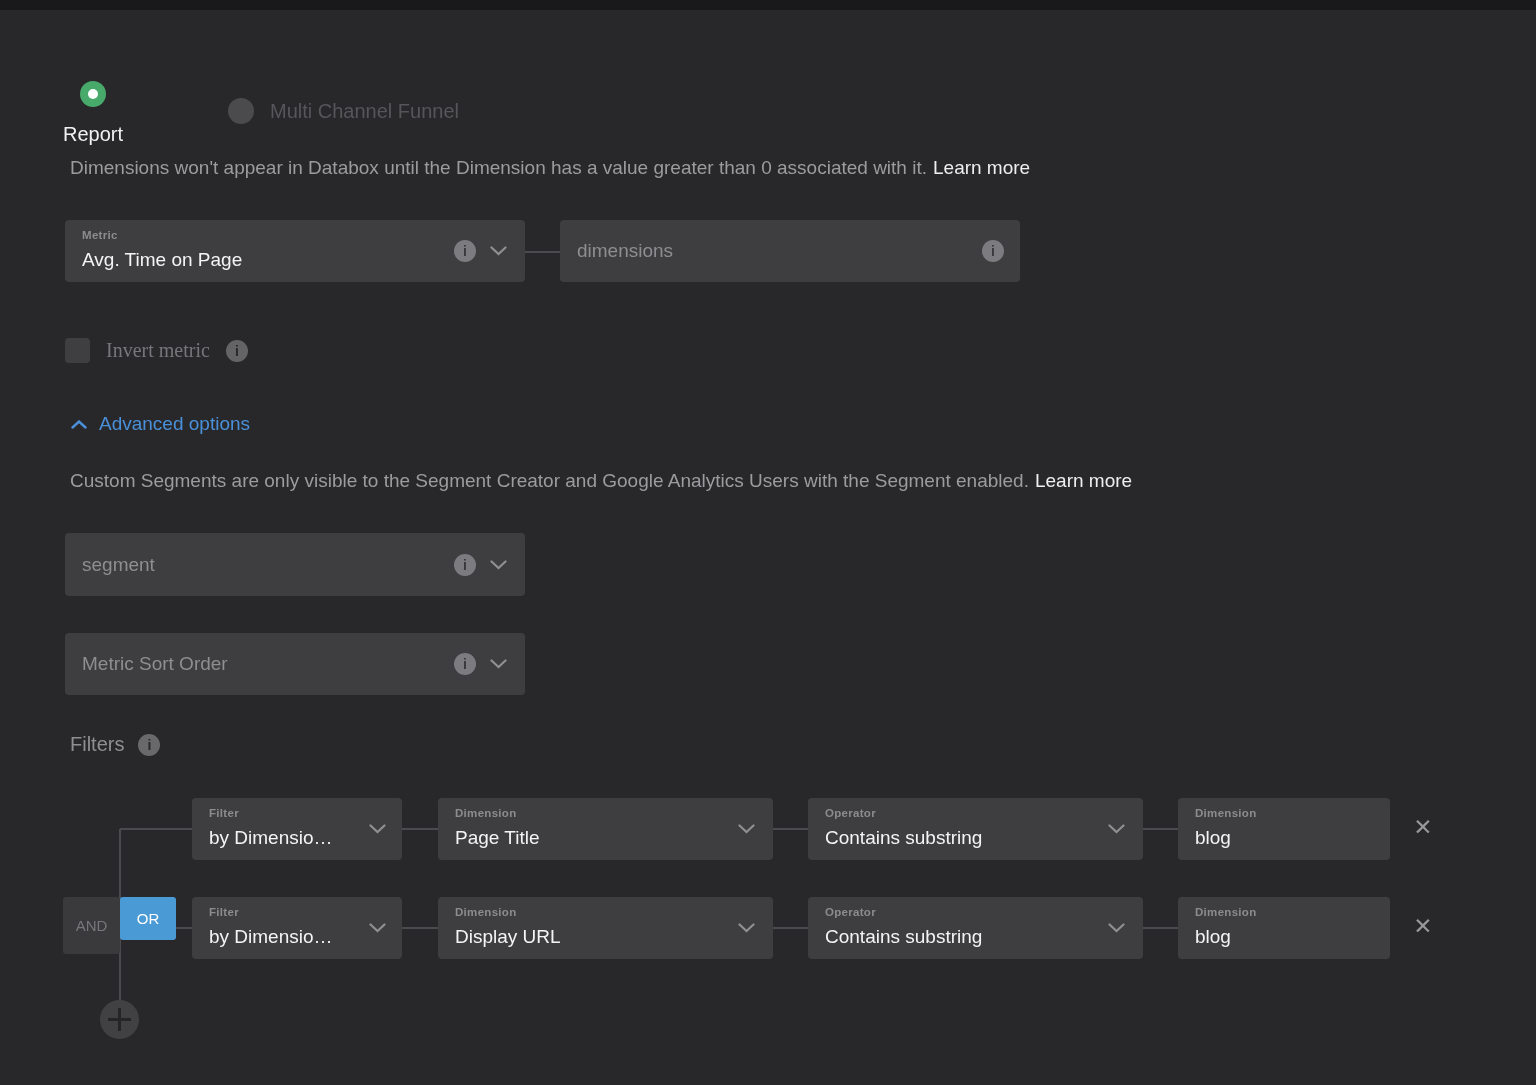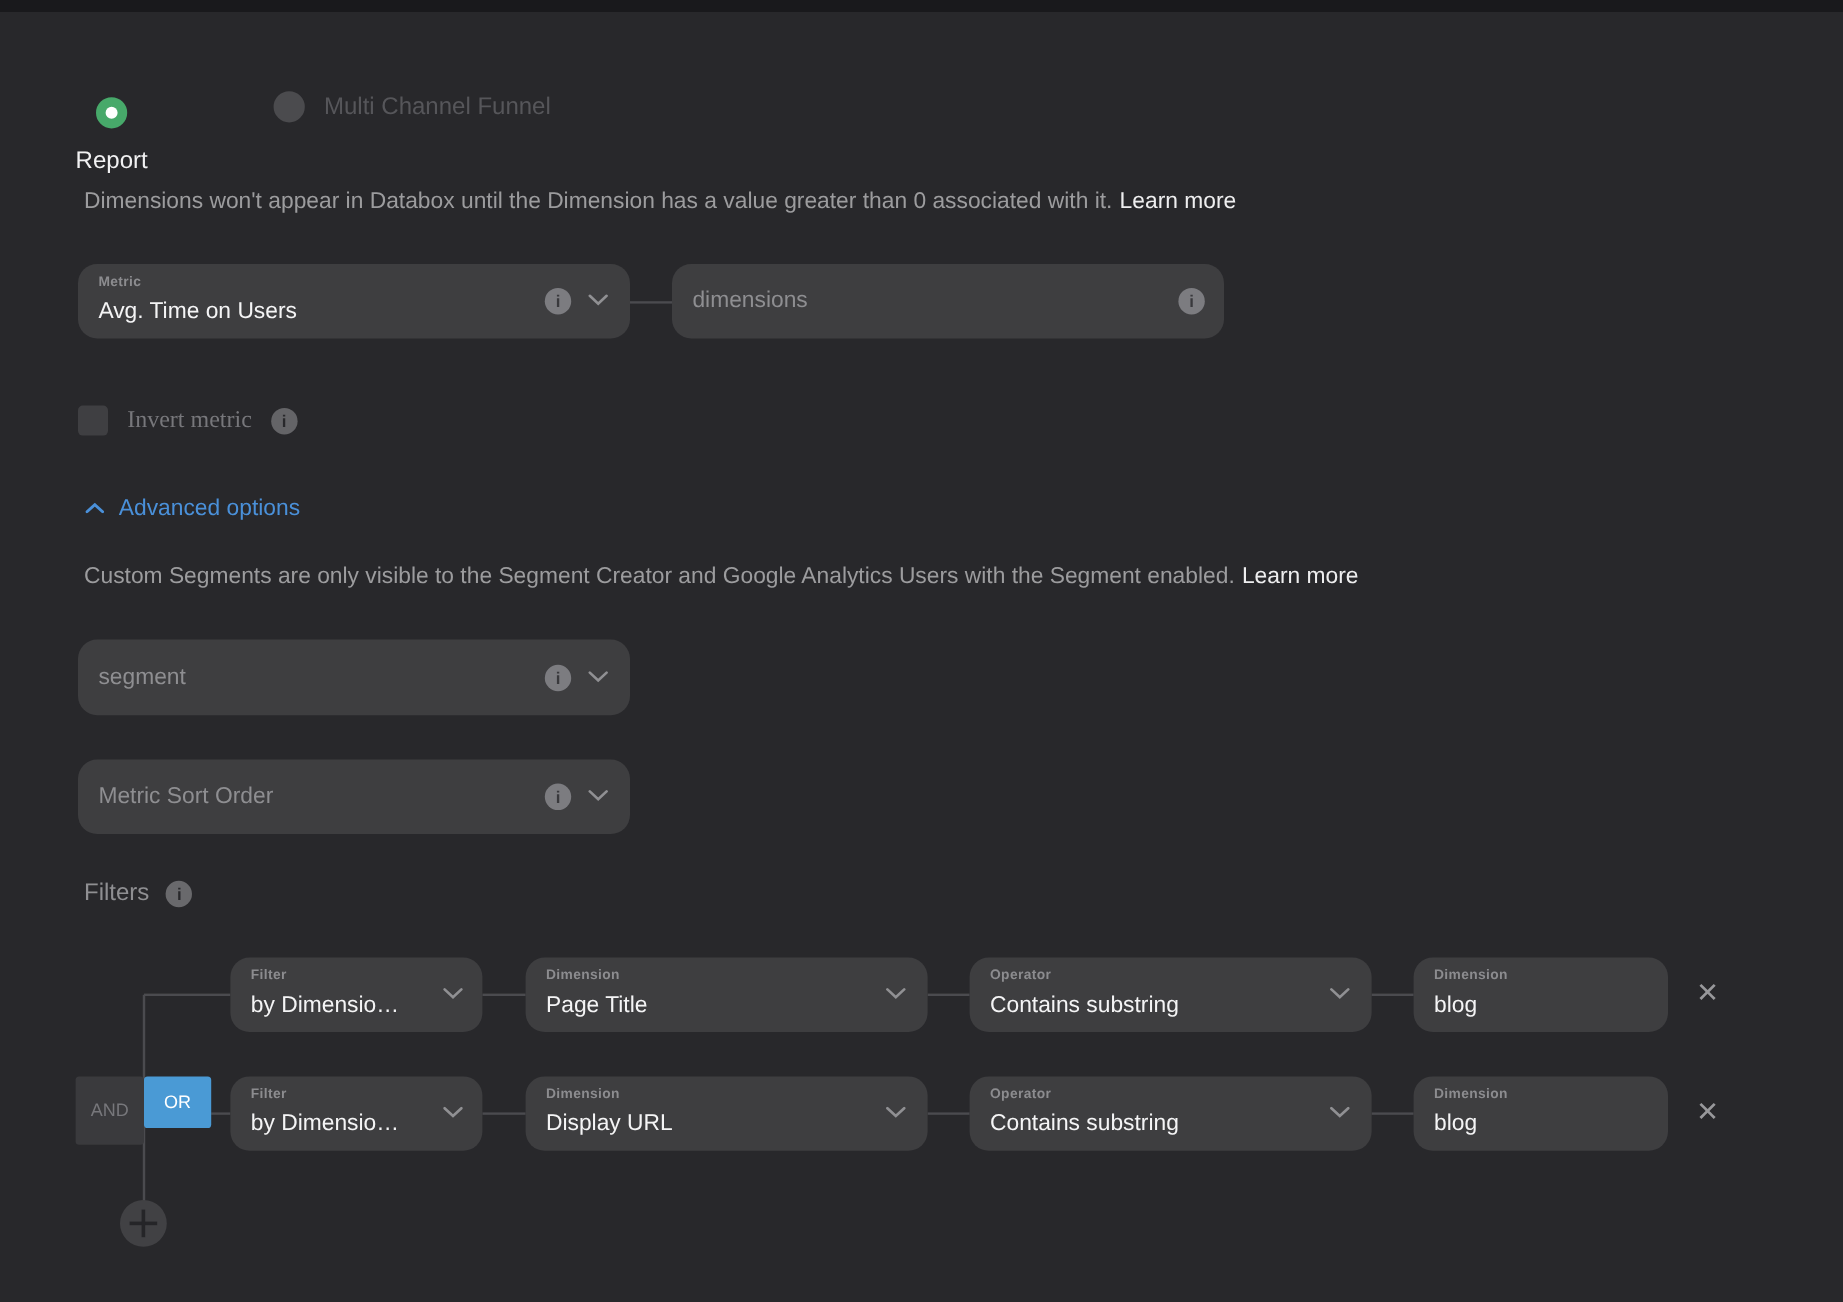--- a/index.html
+++ b/index.html
@@ -17,21 +17,21 @@
   .radio.selected::after{content:"";position:absolute;width:10px;height:10px;border-radius:50%;background:#fff;left:8px;top:8px;}
   .radio.unselected{background:#4b4b4e;}
   .mode-label{font-size:20px;color:#f1f1f2;font-weight:500;}
   .mode-label.dim{color:#56565a;font-weight:400;}
 
   
   .notice{position:absolute;font-size:19px;color:#9c9c9e;white-space:nowrap;}
   .notice .link{color:#eeeeef;margin-left:6px;cursor:pointer;}
 
   
-  .select-box{position:absolute;background:#3e3e40;border-radius:16px;box-sizing:border-box;cursor:pointer;}
+  .select-box{position:absolute;background:#3e3e40;border-radius:4px;box-sizing:border-box;cursor:pointer;}
   .sm-label{position:absolute;top:9px;left:17px;font-size:11.5px;font-weight:700;color:#8c8c8f;letter-spacing:.3px;}
   .value{position:absolute;bottom:11px;left:17px;font-size:19px;color:#f4f4f5;white-space:nowrap;}
   .placeholder{position:absolute;left:17px;top:50%;transform:translateY(-50%);font-size:19px;color:#8e8e91;}
 
   .info-icon{position:absolute;width:22px;height:22px;border-radius:50%;background:#7c7c80;
     display:flex;align-items:center;justify-content:center;cursor:pointer;}
   .info-icon::after{content:"i";color:#39393c;font-size:14px;font-weight:700;line-height:1;}
   .chev{position:absolute;top:50%;transform:translateY(-50%);}
 
   
@@ -73,32 +73,32 @@
 </style>
 </head>
 <body>
 
 <div class="top-strip"></div>
 
 <div class="mode-option" style="left:63px;top:81px;flex-direction:column;">
   <span class="radio selected"></span>
   <span class="mode-label">Report</span>
 </div>
-<div class="mode-option" style="left:228px;top:76px;text-align:right;">
+<div class="mode-option" style="left:228px;top:98px;text-align:right;">
   <span class="radio unselected"></span>
   <span class="mode-label dim">Multi Channel Funnel</span>
 </div>
 
 <div class="notice" style="left:70px;top:157px;">
   <span>Dimensions won't appear in Databox until the Dimension has a value greater than 0 associated with it.</span><span class="link">Learn more</span>
 </div>
 
 <div class="select-box" style="left:65px;top:220px;width:460px;height:62px;">
   <span class="sm-label">Metric</span>
-  <span class="value">Avg. Time on Users</span>
+  <span class="value">Avg. Time on Page</span>
   <span class="info-icon" style="right:49px;top:20px;"></span>
   <span class="chev" style="right:18px;">
     <svg width="17" height="10" viewBox="0 0 17 10">
         <path d="M1.5 1.5 L8.5 8 L15.5 1.5" stroke="#909093" stroke-width="2.2" fill="none" stroke-linecap="round"></path>
       </svg>
   </span>
 </div>
 
 <div class="hline" style="left:525px;top:251px;width:35px;"></div>
 

